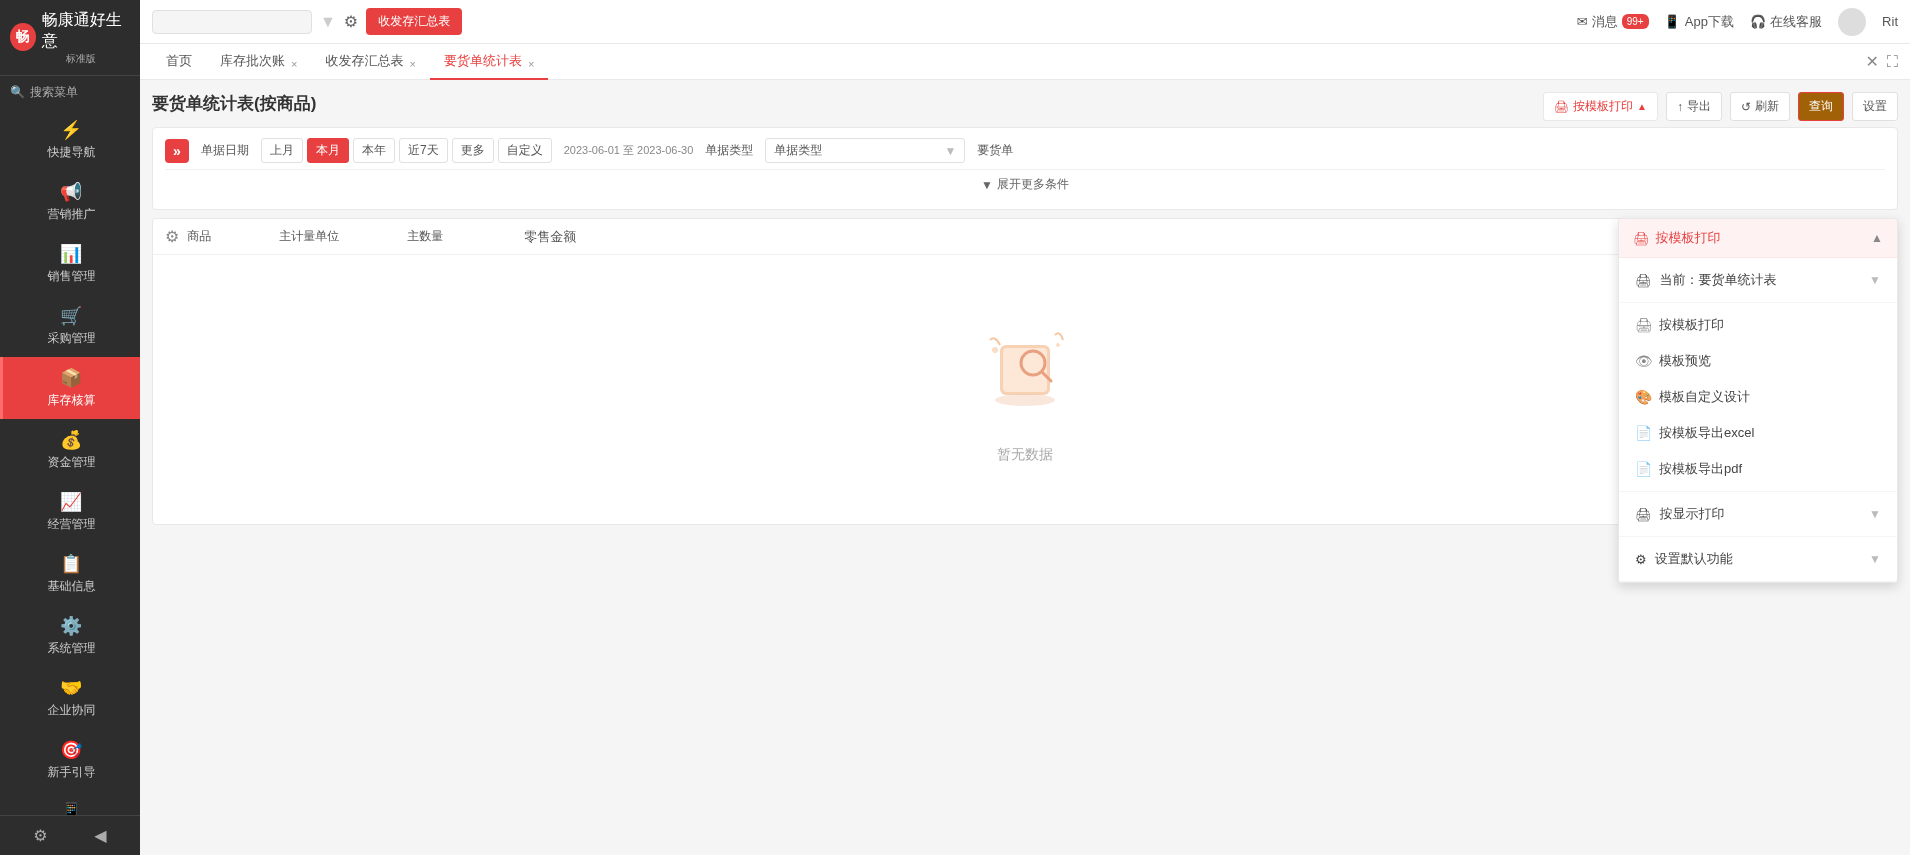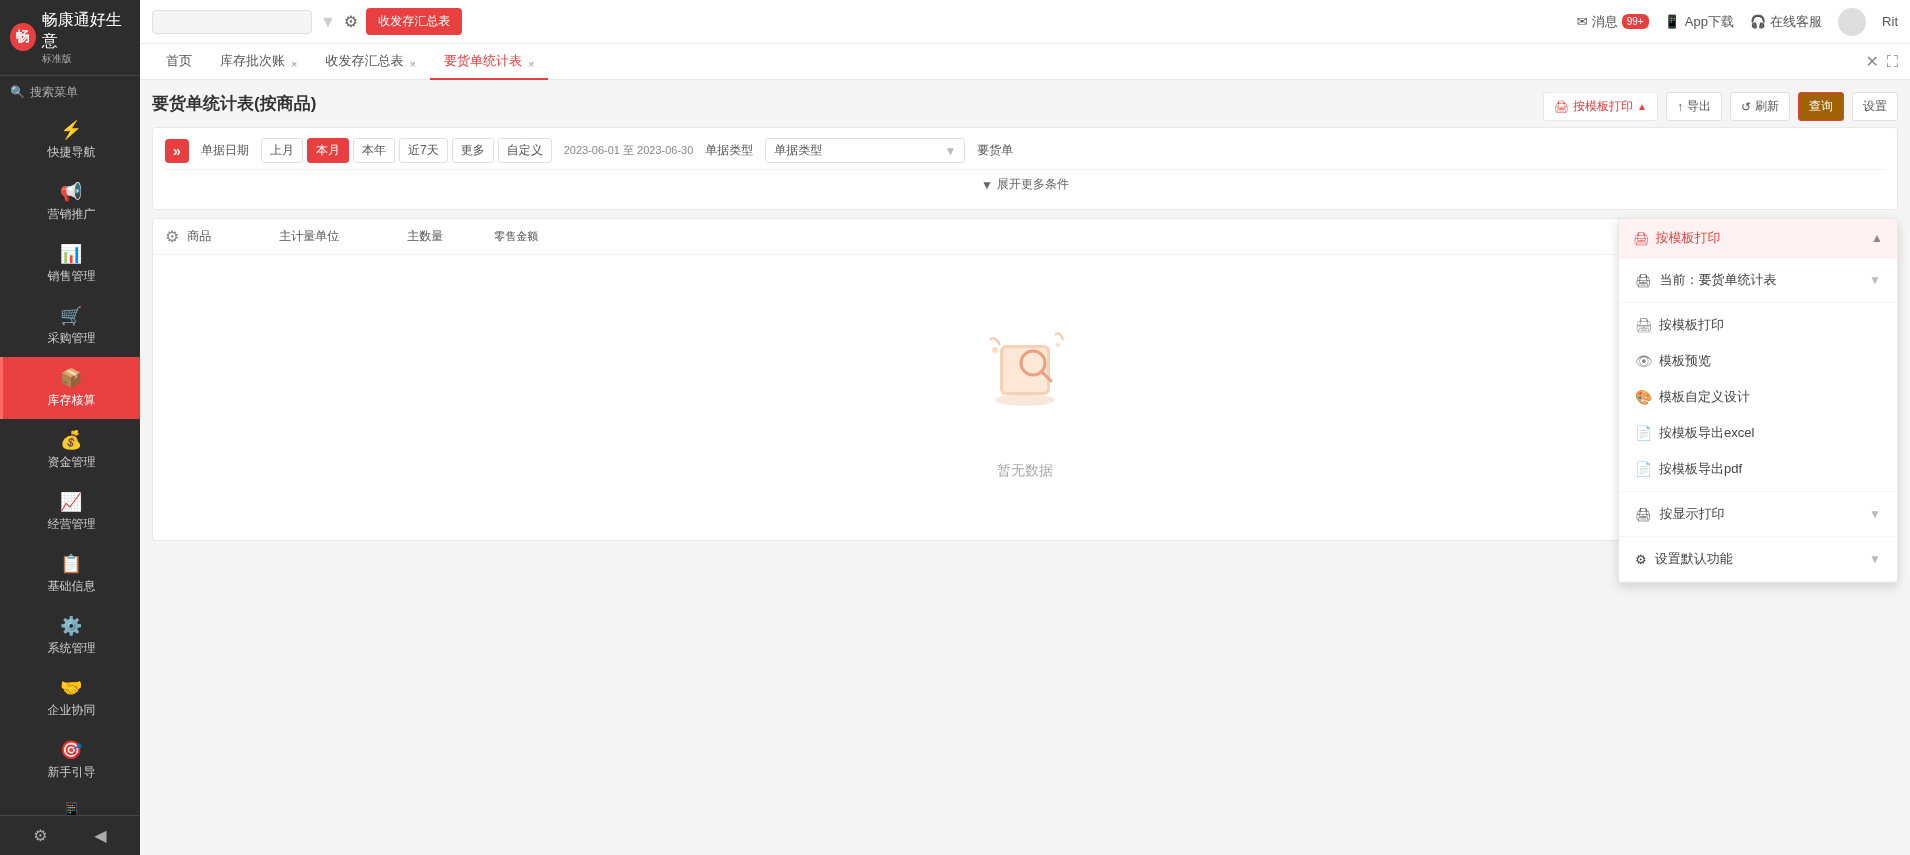--- a/index.html
+++ b/index.html
@@ -191,21 +191,20 @@
       border-bottom: 1px solid #f0f0f0;
       gap: 8px;
     }
     .table-gear { color: #888; font-size: 16px; cursor: pointer; }
 
     
     .empty-state {
       display: flex; flex-direction: column; align-items: center; justify-content: center;
       padding: 60px 20px;
       color: #bbb;
-      gap: 16px;
     }
     .empty-icon {
       font-size: 80px; margin-bottom: 12px;
       color: #f5b8a0;
     }
     .empty-text { font-size: 14px; color: #aaa; }
 
     
     .page-actions {
       display: flex; align-items: center; gap: 8px;
@@ -267,21 +266,21 @@
     ::-webkit-scrollbar-thumb { background: #ccc; border-radius: 2px; }
   </style>
 </head>
 <body>
 
 <div class="sidebar">
   <div class="sidebar-logo">
     <div class="logo-icon">畅</div>
     <div class="logo-text">
       <div style="font-size:16px;color:white;">畅康通好生意</div>
-      <div style="font-size:10px;color:#aaa;">标准版</div>
+      <div style="font-size:10px;color:#aaa;margin-left:24px;">标准版</div>
     </div>
   </div>
 
   <div class="sidebar-search">
     <span>🔍</span>
     <span>搜索菜单</span>
   </div>
 
   <div class="sidebar-nav">
     <div class="sidebar-item">
@@ -438,21 +437,21 @@
         <span>展开更多条件</span>
       </div>
     </div>
 
     <div class="table-card">
       <div class="table-toolbar">
         <span class="table-gear">⚙</span>
         <span style="font-size:12px;color:#555;">商品</span>
         <span style="font-size:12px;color:#555;margin-left:60px;">主计量单位</span>
         <span style="font-size:12px;color:#555;margin-left:60px;">主数量</span>
-        <span style="font-size:11px;color:#555;margin-left:43px;">零售金额</span>
+        <span style="font-size:13px;color:#555;margin-left:73px;">零售金额</span>
       </div>
 
       <div class="empty-state">
         <div class="empty-icon">
           <svg width="100" height="100" viewBox="0 0 100 100" xmlns="http://www.w3.org/2000/svg">
             <ellipse cx="50" cy="85" rx="30" ry="6" fill="#f0c4a8" opacity="0.4"></ellipse>
             <rect x="25" y="30" width="50" height="50" rx="6" fill="#f5c6a0" opacity="0.8"></rect>
             <rect x="28" y="33" width="44" height="44" rx="4" fill="#fde8d8"></rect>
             <circle cx="58" cy="48" r="12" fill="none" stroke="#e8a080" stroke-width="3"></circle>
             <line x1="67" y1="57" x2="76" y2="66" stroke="#e8a080" stroke-width="3" stroke-linecap="round"></line>

